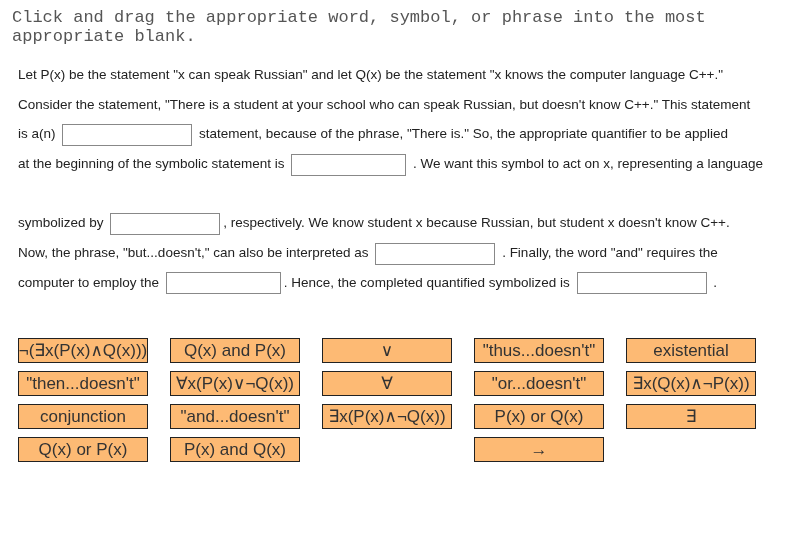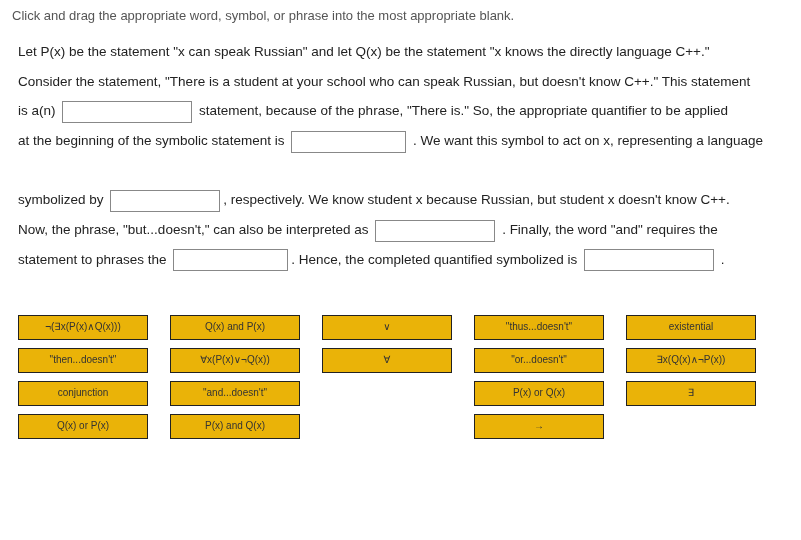--- a/index.html
+++ b/index.html
@@ -6,22 +6,23 @@
     body {
       font-family: Arial, Helvetica, sans-serif;
       font-size: 13.5px;
       color: #333;
       background: #fff;
       width: 801px;
       padding: 8px 12px 18px 12px;
     }
     .instruction {
       color: #555;
-      font-size: 13px;
+      font-size: 17px;
       margin-bottom: 14px;
+      font-family: Liberation Mono, monospace;
     }
     .content {
       line-height: 2.2;
       color: #222;
       padding-left: 6px;
     }
     .blank {
       display: inline-block;
       border: 1px solid #888;
       background: #fff;
@@ -40,65 +41,66 @@
       gap: 22px;
     }
     .tile-col {
       display: flex;
       flex-direction: column;
       gap: 8px;
       width: 130px;
     }
     .tile {
       border: 1.5px solid #222;
-      background: #eab308;
+      background: #fdba74;
       text-align: center;
       padding: 4px 2px;
-      font-size: 10px;
+      font-size: 17px;
       line-height: 1;
       height: 25px;
       display: flex;
       align-items: center;
       justify-content: center;
       cursor: grab;
       user-select: none;
     }
   </style>
 </head>
 <body>
 
 <div class="instruction">Click and drag the appropriate word, symbol, or phrase into the most appropriate blank.</div>
 
 <div class="content">
-  <span>Let P(x) be the statement "x can speak Russian" and let Q(x) be the statement "x knows the directly language C++."</span><br>
+  <span>Let P(x) be the statement "x can speak Russian" and let Q(x) be the statement "x knows the computer language C++."</span><br>
   <span>Consider the statement, "There is a student at your school who can speak Russian, but doesn't know C++." This statement</span><br>
   <span>is a(n) </span><span class="blank w130"></span><span> statement, because of the phrase, "There is." So, the appropriate quantifier to be applied</span><br>
   <span>at the beginning of the symbolic statement is </span><span class="blank w115"></span><span> . We want this symbol to act on x, representing a language</span><br>
   <br>
   <span>symbolized by </span><span class="blank w110"></span><span>, respectively. We know student x because Russian, but student x doesn't know C++.</span><br>
   <span>Now, the phrase, "but...doesn't," can also be interpreted as </span><span class="blank w120"></span><span> . Finally, the word "and" requires the</span><br>
-  <span>statement to phrases the </span><span class="blank w115"></span><span>. Hence, the completed quantified symbolized is </span><span class="blank w130"></span><span> .</span>
+  <span>computer to employ the </span><span class="blank w115"></span><span>. Hence, the completed quantified symbolized is </span><span class="blank w130"></span><span> .</span>
 </div>
 
 <div class="tiles-area">
   <div class="tile-col">
     <div class="tile">¬(∃x(P(x)∧Q(x)))</div>
     <div class="tile">"then...doesn't"</div>
     <div class="tile">conjunction</div>
     <div class="tile">Q(x) or P(x)</div>
   </div>
   <div class="tile-col">
     <div class="tile">Q(x) and P(x)</div>
     <div class="tile">∀x(P(x)∨¬Q(x))</div>
     <div class="tile">"and...doesn't"</div>
     <div class="tile">P(x) and Q(x)</div>
   </div>
   <div class="tile-col">
     <div class="tile">∨</div>
     <div class="tile">∀</div>
+    <div class="tile">∃x(P(x)∧¬Q(x))</div>
   </div>
   <div class="tile-col">
     <div class="tile">"thus...doesn't"</div>
     <div class="tile">"or...doesn't"</div>
     <div class="tile">P(x) or Q(x)</div>
     <div class="tile">→</div>
   </div>
   <div class="tile-col">
     <div class="tile">existential</div>
     <div class="tile">∃x(Q(x)∧¬P(x))</div>

